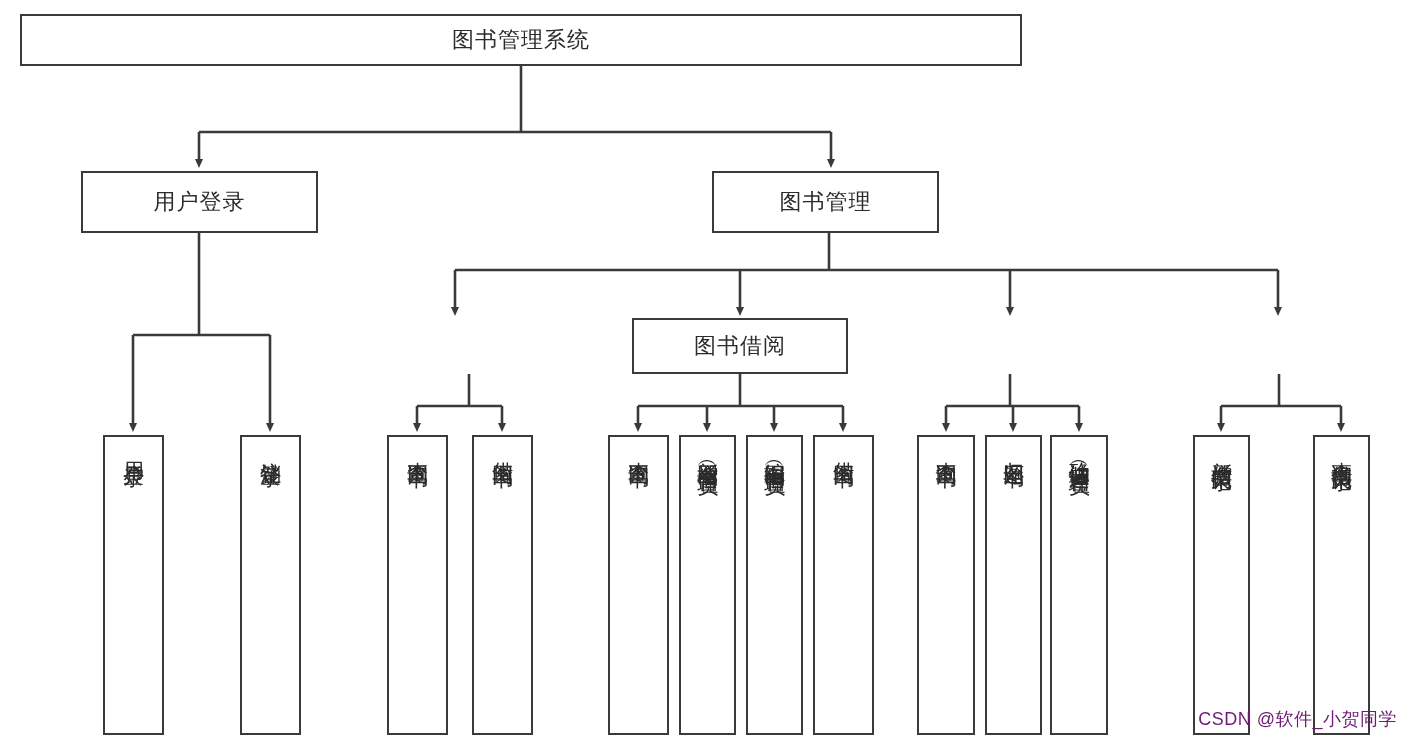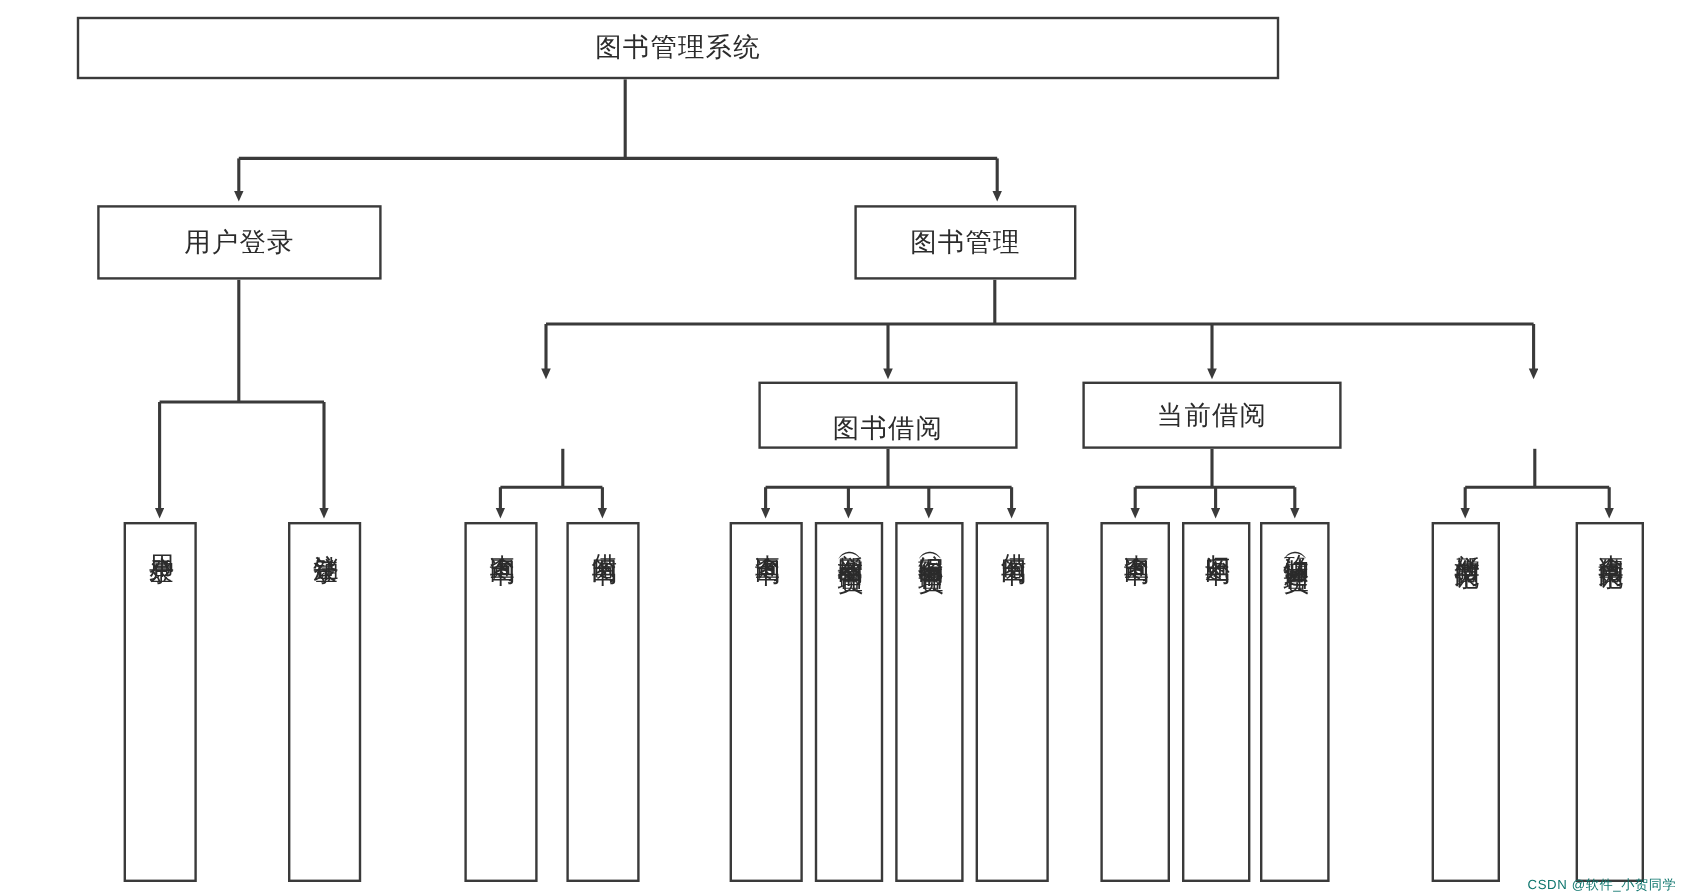--- a/index.html
+++ b/index.html
@@ -47,23 +47,23 @@
     writing-mode: vertical-rl;
     text-orientation: upright;
     font-size: 21px;
     line-height: 1.06;
     letter-spacing: 2px;
     white-space: nowrap;
   }
   .watermark {
     position: absolute;
     right: 8px;
-    bottom: 2px;
-    font-size: 11px;
-    color: #0f766e;
+    bottom: 16px;
+    font-size: 18px;
+    color: #701a75;
     letter-spacing: 0.5px;
     white-space: nowrap;
   }
 </style>
 </head>
 <body>
 
 <div id="canvas">
 
   <svg class="edges" viewBox="0 0 1405 747" xmlns="http://www.w3.org/2000/svg">
@@ -109,36 +109,33 @@
       <path d="M1013,406 L1013,424" marker-end="url(#arrow)"></path>
       <path d="M1079,406 L1079,424" marker-end="url(#arrow)"></path>
 
       <path d="M1279,374 L1279,406"></path>
       <path d="M1221,406 L1341,406"></path>
       <path d="M1221,406 L1221,424" marker-end="url(#arrow)"></path>
       <path d="M1341,406 L1341,424" marker-end="url(#arrow)"></path>
     </g>
   </svg>
 
-  <div class="node horiz" style="left:20px; top:14px; width:1002px; height:52px;margin-left:44px;">
+  <div class="node horiz" style="left:20px; top:14px; width:1002px; height:52px;">
     <span>图书管理系统</span>
   </div>
 
   <div class="node horiz" style="left:81px; top:171px; width:237px; height:62px;">
     <span>用户登录</span>
   </div>
-  <div class="node horiz" style="left:712px; top:171px; width:185px; height:62px;">
+  <div class="node horiz" style="left:712px; top:171px; width:227px; height:62px;">
     <span>图书管理</span>
   </div>
 
-  <div class="node horiz" style="left:632px; top:318px; width:216px; height:56px;align-items:flex-end;">
+  <div class="node horiz" style="left:632px; top:318px; width:216px; height:56px;">
     <span>图书借阅</span>
-  </div>
-  <div class="node horiz" style="left:902px; top:318px; width:216px; height:56px;">
-    <span>当前借阅</span>
   </div>
 
   <div class="node vert" style="left:103px; top:435px; width:61px; height:300px;">
     <span class="vtext">用户登录</span>
   </div>
   <div class="node vert" style="left:240px; top:435px; width:61px; height:300px;">
     <span class="vtext">注销登录</span>
   </div>
 
   <div class="node vert" style="left:387px; top:435px; width:61px; height:300px;">

